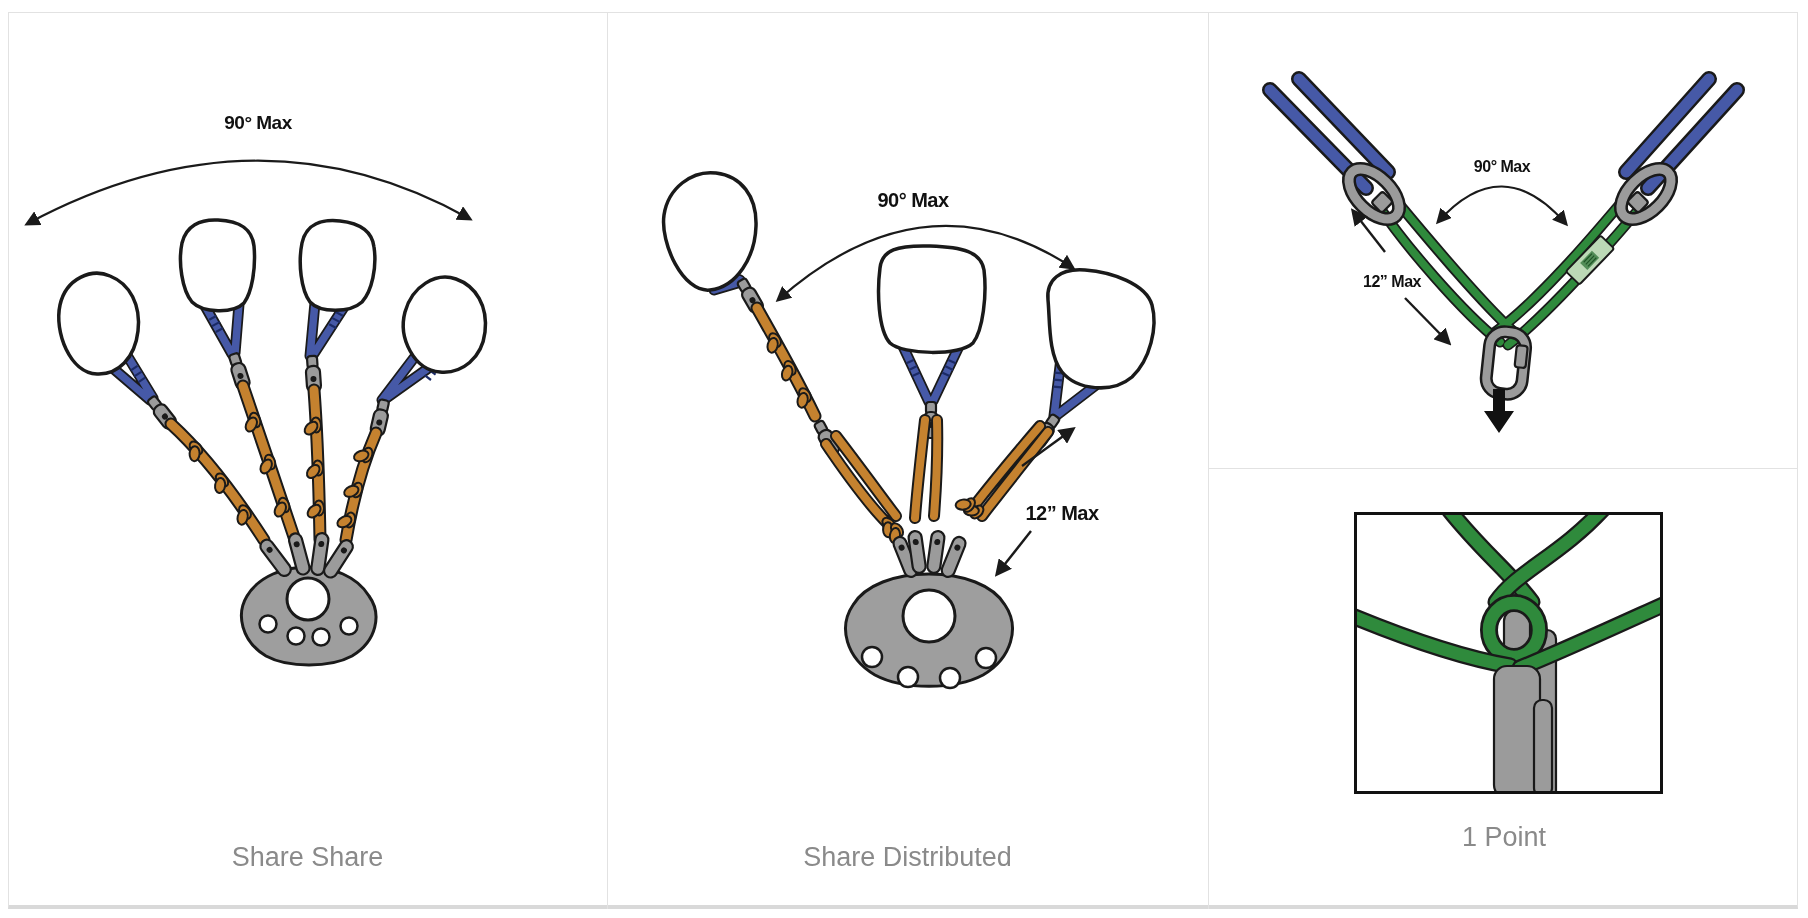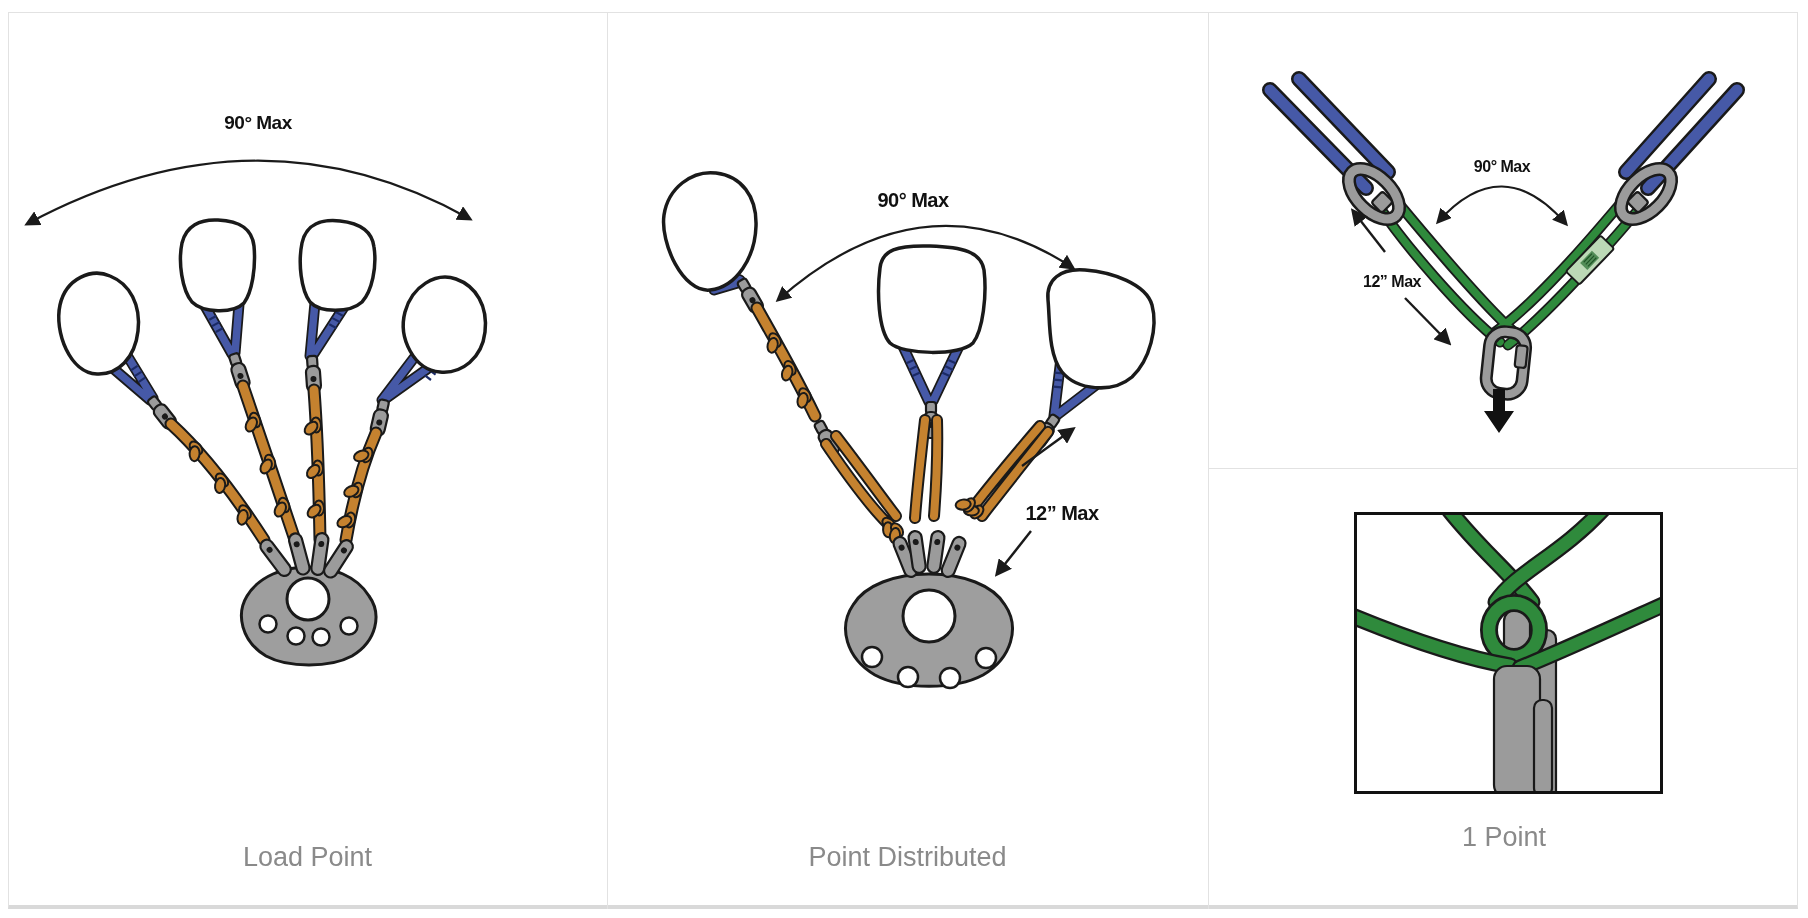--- a/index.html
+++ b/index.html
@@ -308,16 +308,16 @@
       <path class="edge" stroke-width="17" d="M1352,616 C1420,644 1475,660 1510,666"></path>
       <path class="green" stroke-width="12.5" d="M1352,616 C1420,644 1475,660 1510,666"></path>
       <path class="edge" stroke-width="17" d="M1520,668 C1560,652 1612,628 1665,604"></path>
       <path class="green" stroke-width="12.5" d="M1520,668 C1560,652 1612,628 1665,604"></path>
 
       <rect class="hw" x="1494" y="666" width="46" height="132" rx="13" stroke-width="3"></rect>
       <rect class="hw" x="1534" y="700" width="18" height="96" rx="8" stroke-width="2.5"></rect>
     </g>
   </svg>
 
-  <div class="caption" style="left:8px;top:842px;width:599px">Load Point</div>
-  <div class="caption" style="left:607px;top:842px;width:601px">Point Distributed</div>
+  <div class="caption" style="left:8px;top:842px;width:599px">Share Share</div>
+  <div class="caption" style="left:607px;top:842px;width:601px">Share Distributed</div>
   <div class="caption" style="left:1208px;top:822px;width:592px">1 Point</div>
 </div>
 
 </body></html>

